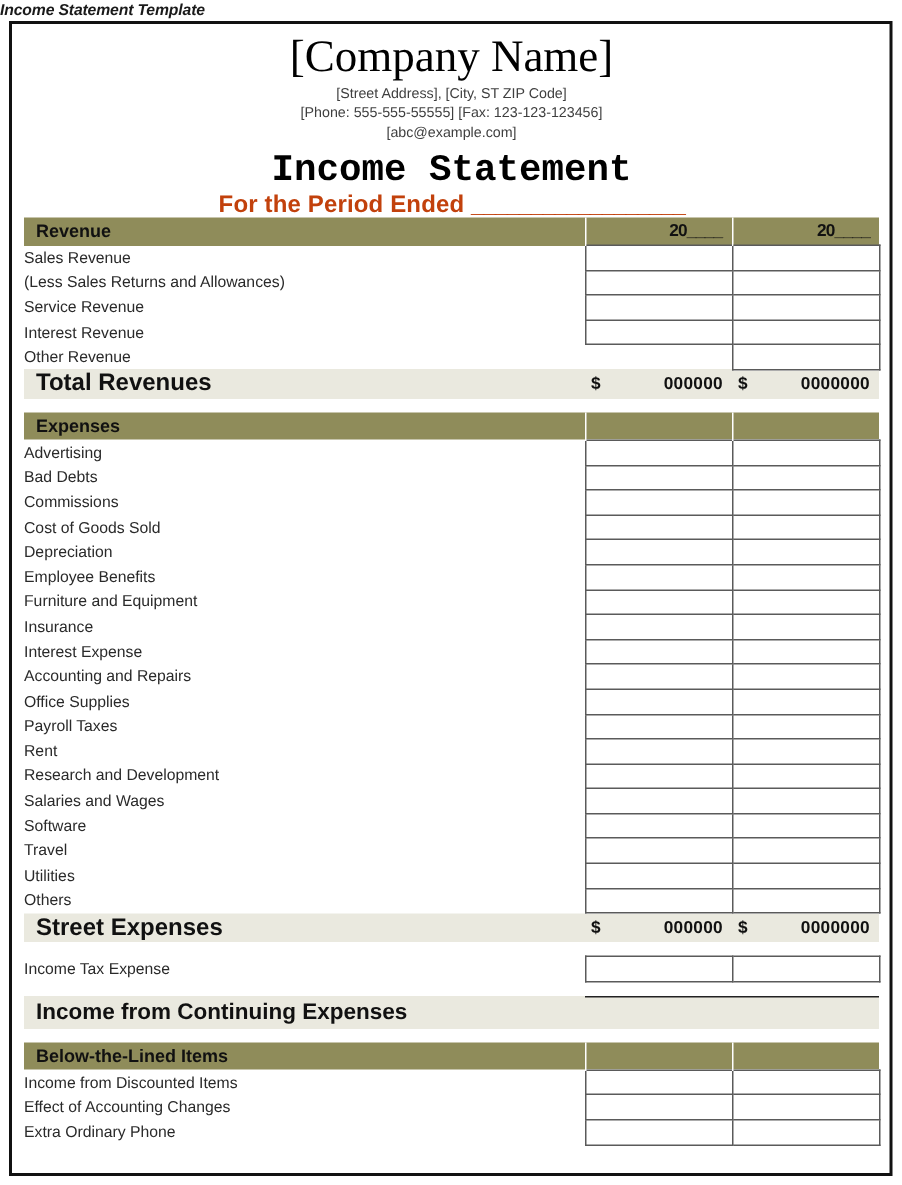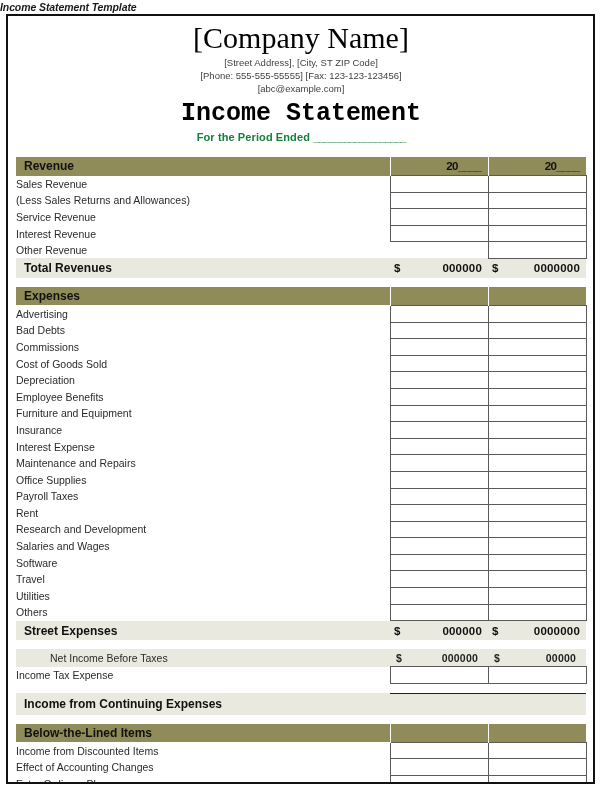--- a/index.html
+++ b/index.html
@@ -77,26 +77,26 @@
     text-align: center;
     font-family: Liberation Mono, monospace;
     font-weight: bold;
     font-size: 25px;
     line-height: 31px;
     color: #000000;
     margin-top: 3px;
   }
   .period-line {
     text-align: center;
-    font-size: 11px;
-    font-weight: bold;
-    color: #15803d;
+    font-size: 16px;
+    font-weight: bold;
+    color: #c2410c;
     line-height: 16px;
     margin-top: 0px;
-    margin-bottom: 12px;
+    margin-bottom: 0;
     letter-spacing: 0.1px;
   }
   .period-blank {
     letter-spacing: -1px;
   }
 
   
   table.stmt {
     width: 570px;
     border-collapse: collapse;
@@ -145,21 +145,21 @@
     border: 1px solid #5a5a5a;
     background: #ffffff;
   }
   td.box.nob-top { border-top: none; }
   td.blankcell { background: #ffffff; }
 
   
   tr.total td {
     background: #eae9df;
     font-weight: bold;
-    font-size: 12px;
+    font-size: 16px;
     height: 19px;
     color: #111111;
   }
   tr.total td.lbl { padding-left: 8px; }
   tr.total td.val {
     text-align: left;
     font-weight: bold;
     font-size: 11.5px;
     position: relative;
   }
@@ -190,21 +190,21 @@
   tr.subtotal .money { padding: 0 10px 0 6px; }
 
   
   tr.banner td {
     background: #eae9df;
     height: 21px;
   }
   tr.banner td.lbl {
     padding-left: 8px;
     font-weight: bold;
-    font-size: 12px;
+    font-size: 15px;
     color: #111111;
   }
 
   
   tr.spacer td { height: 9px; background: #ffffff; }
   tr.spacer td.topline {
     border-bottom: 1.5px solid #222222;
     background: #ffffff;
   }
 </style>
@@ -335,21 +335,21 @@
               <td class="lbl">Insurance</td>
               <td class="box"></td>
               <td class="box"></td>
             </tr>
           <tr>
               <td class="lbl">Interest Expense</td>
               <td class="box"></td>
               <td class="box"></td>
             </tr>
           <tr>
-              <td class="lbl">Maintenance and Repairs</td>
+              <td class="lbl">Accounting and Repairs</td>
               <td class="box"></td>
               <td class="box"></td>
             </tr>
           <tr>
               <td class="lbl">Office Supplies</td>
               <td class="box"></td>
               <td class="box"></td>
             </tr>
           <tr>
               <td class="lbl">Payroll Taxes</td>
@@ -407,35 +407,20 @@
               </span>
             </td>
           </tr>
 
           <tr class="spacer">
             <td></td>
             <td></td>
             <td></td>
           </tr>
 
-          <tr class="subtotal">
-            <td class="lbl">Net Income Before Taxes</td>
-            <td class="val">
-              <span class="money">
-                <span class="cur">$</span>
-                <span class="num">000000</span>
-              </span>
-            </td>
-            <td class="val">
-              <span class="money">
-                <span class="cur">$</span>
-                <span class="num">00000</span>
-              </span>
-            </td>
-          </tr>
 
           <tr>
             <td class="lbl">Income Tax Expense</td>
             <td class="box"></td>
             <td class="box"></td>
           </tr>
 
           <tr class="spacer">
             <td></td>
             <td class="topline"></td>

